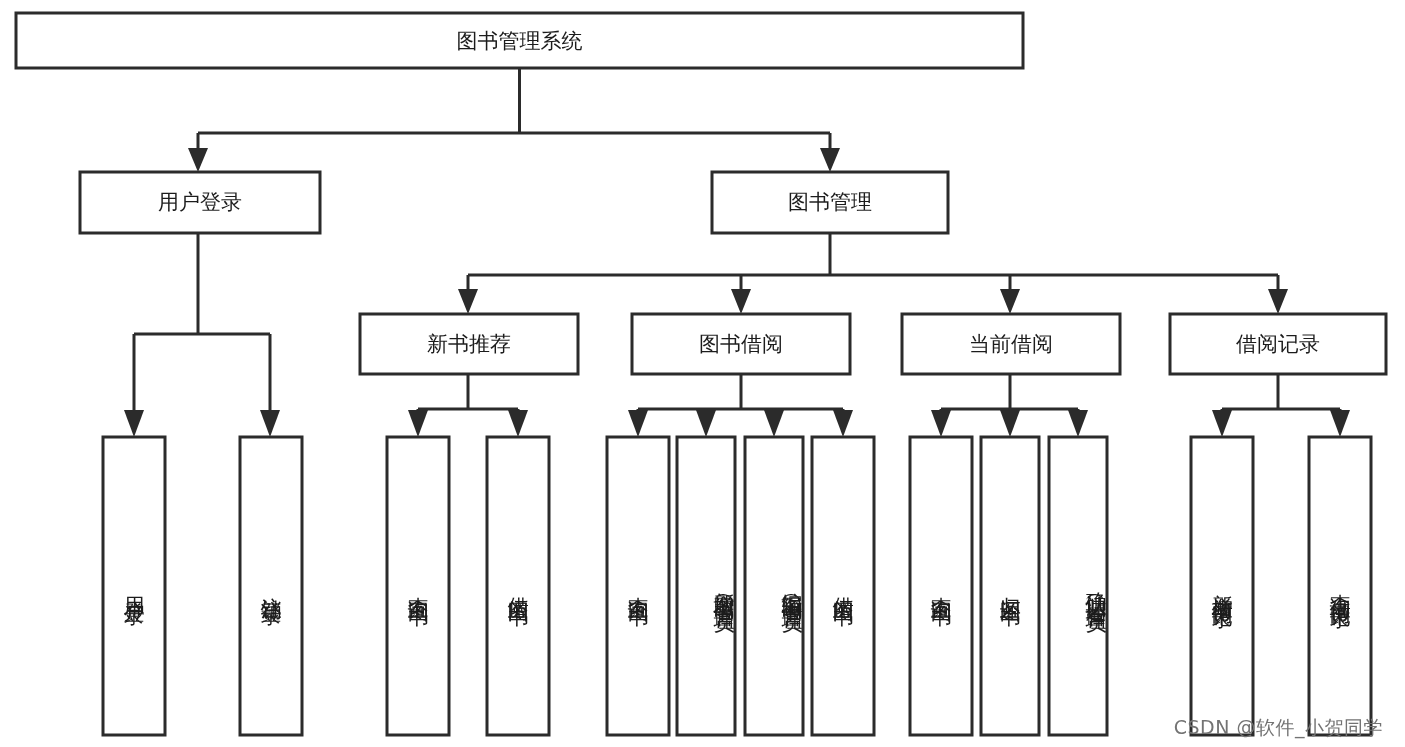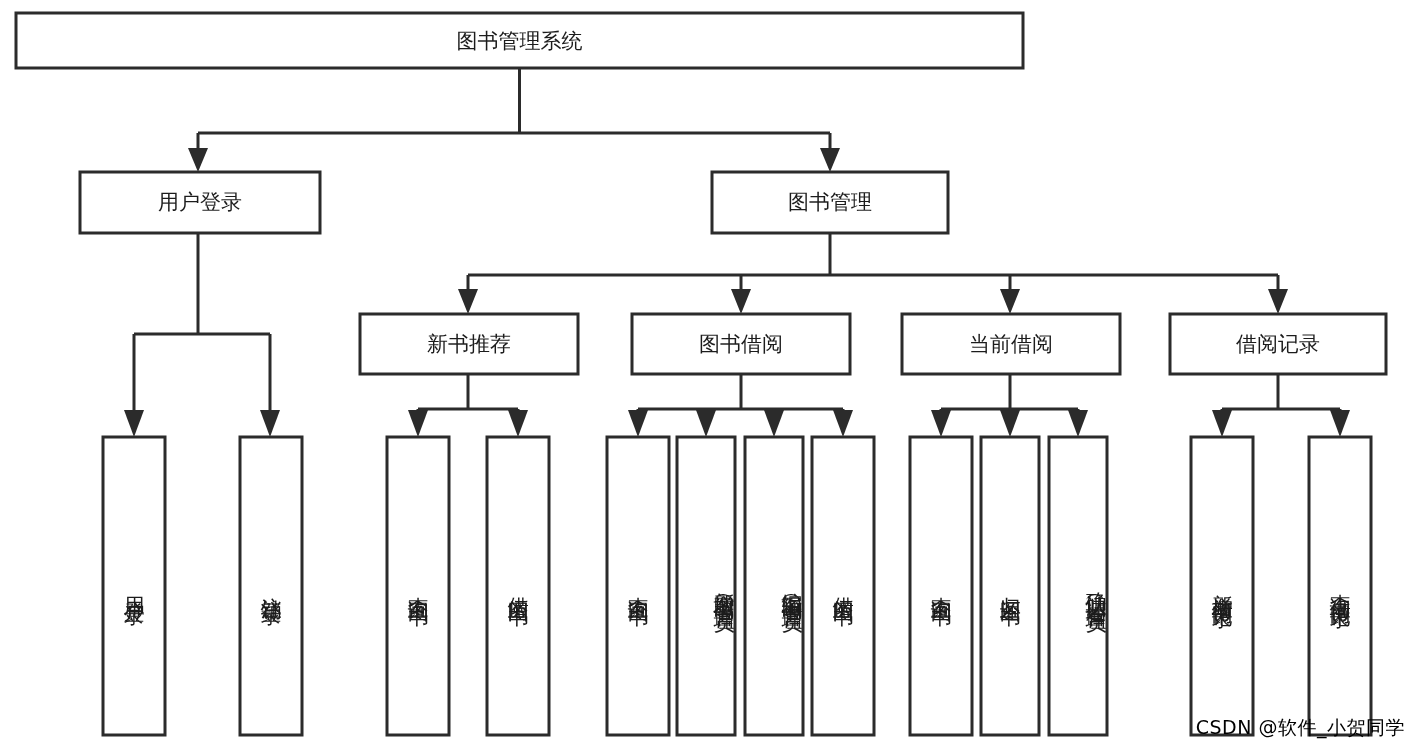--- a/index.html
+++ b/index.html
@@ -62,25 +62,25 @@
     justify-content: center;
     text-align: center;
     pointer-events: none;
     user-select: none;
   }
   .node-label-v.centered {
     align-items: center;
   }
   .watermark {
     position: absolute;
-    right: 0;
+    right: 22px;
     bottom: 6px;
     font-family: "DejaVu Sans", "Liberation Sans", sans-serif;
     font-size: 19px;
-    color: #000000;
+    color: #737373;
     letter-spacing: 0.5px;
     white-space: nowrap;
     user-select: none;
   }
 </style>
 </head>
 <body>
 
 <div id="diagram-root">
 

